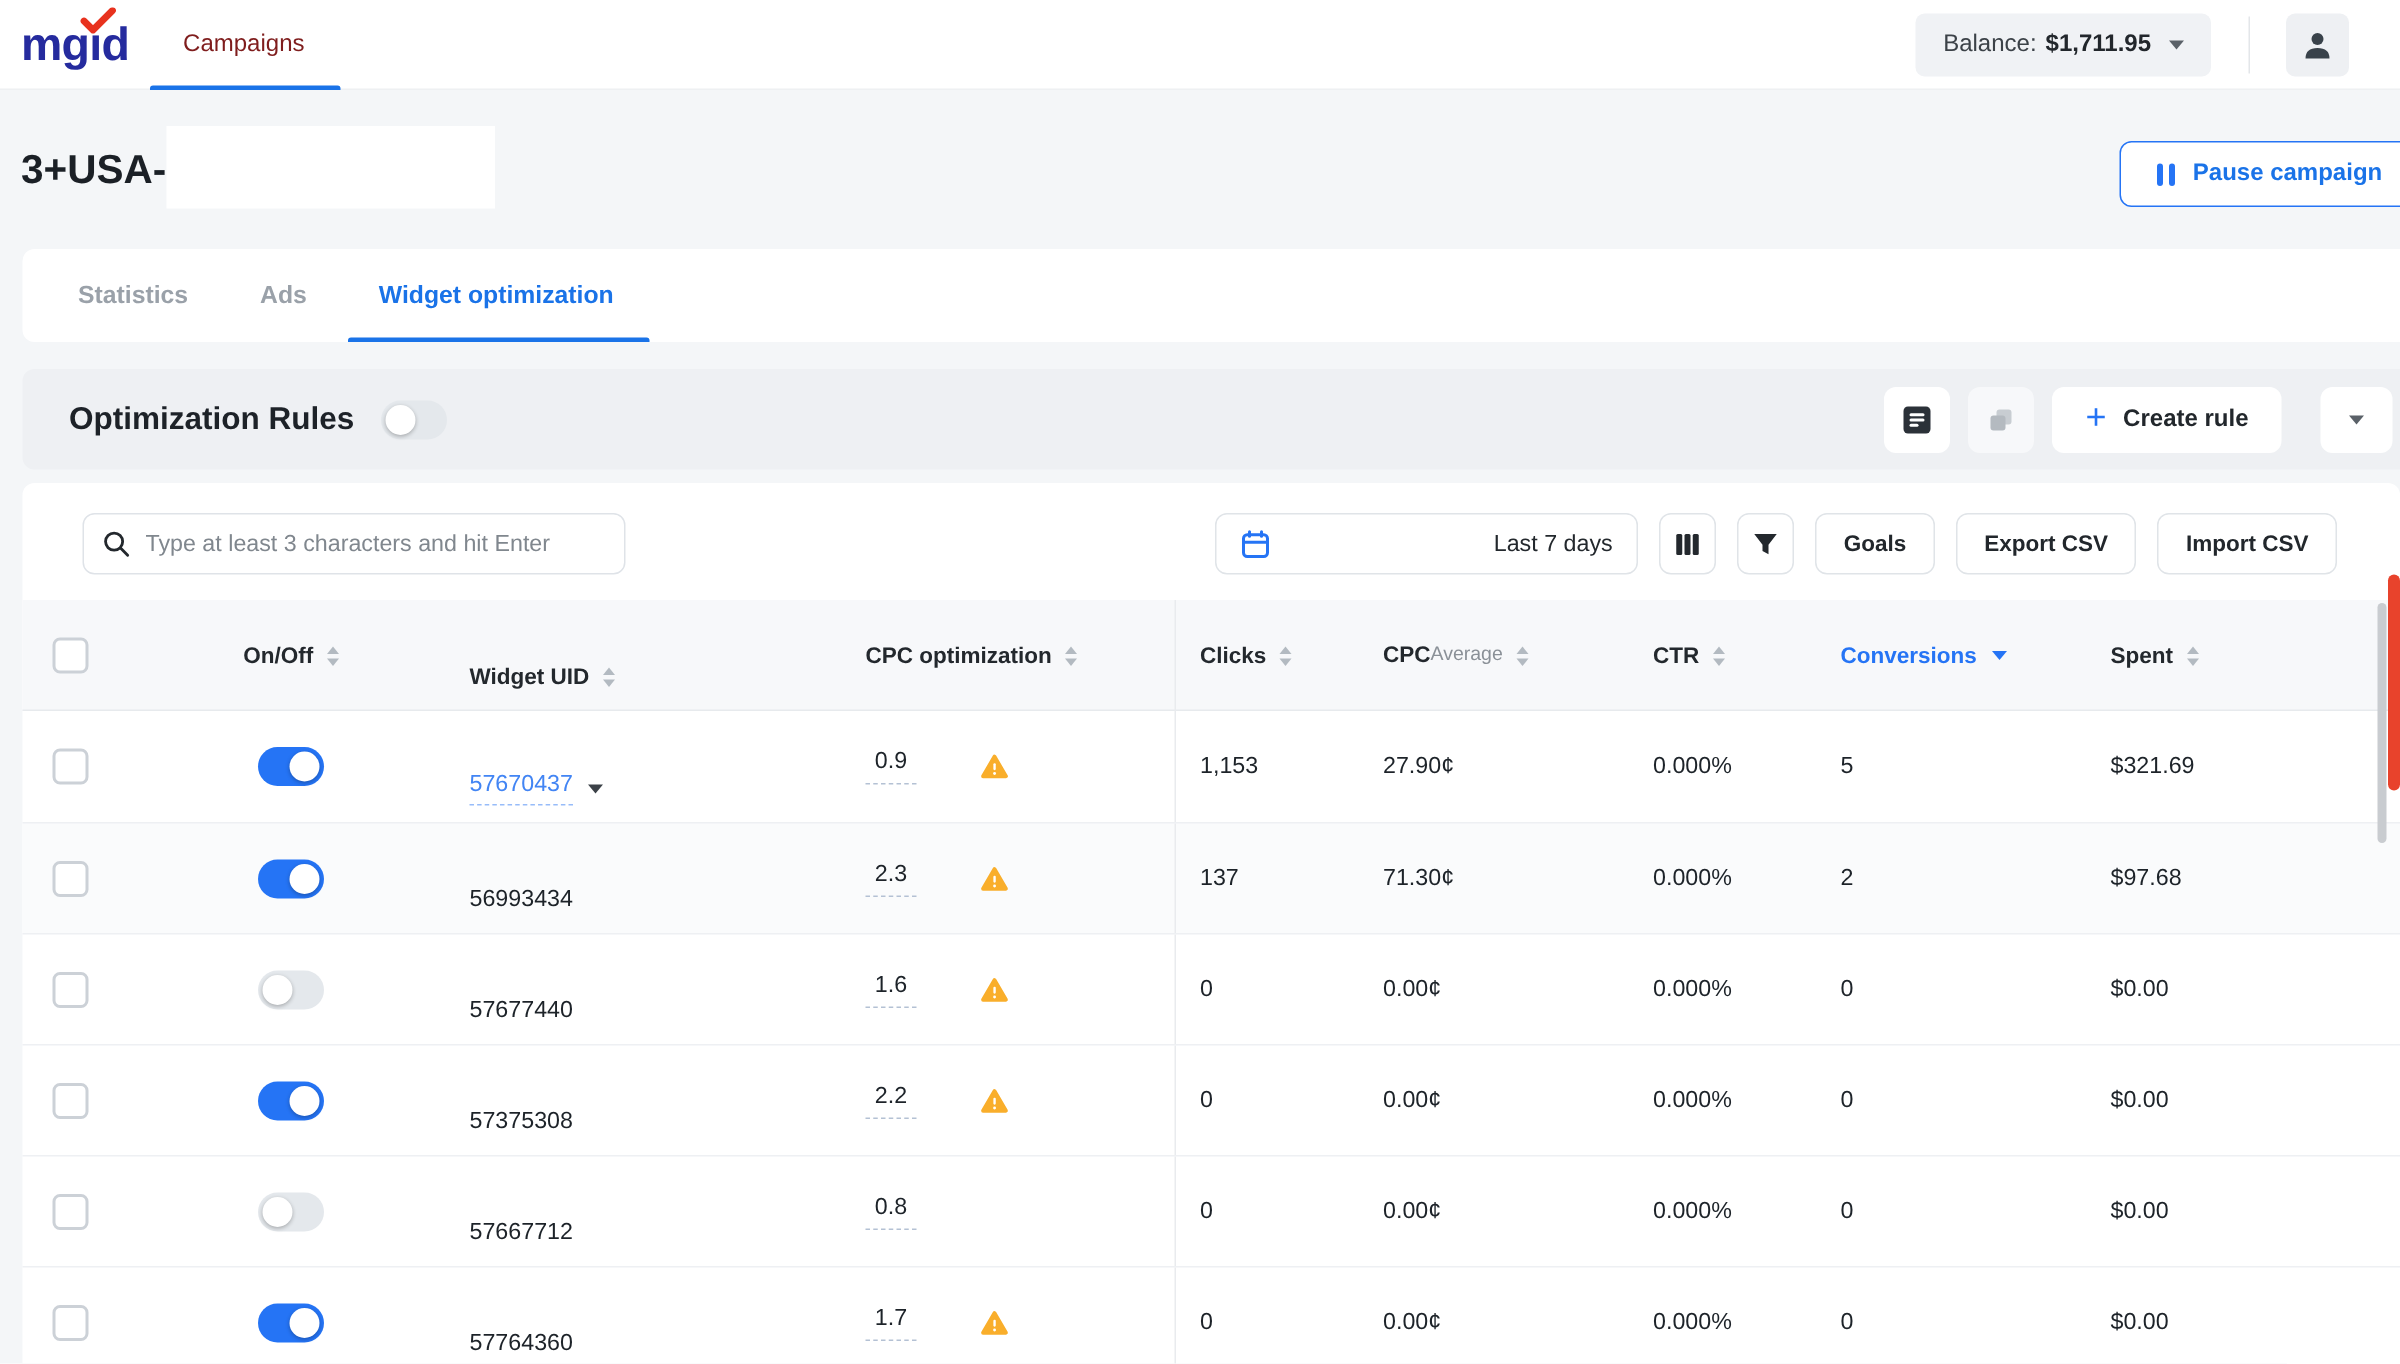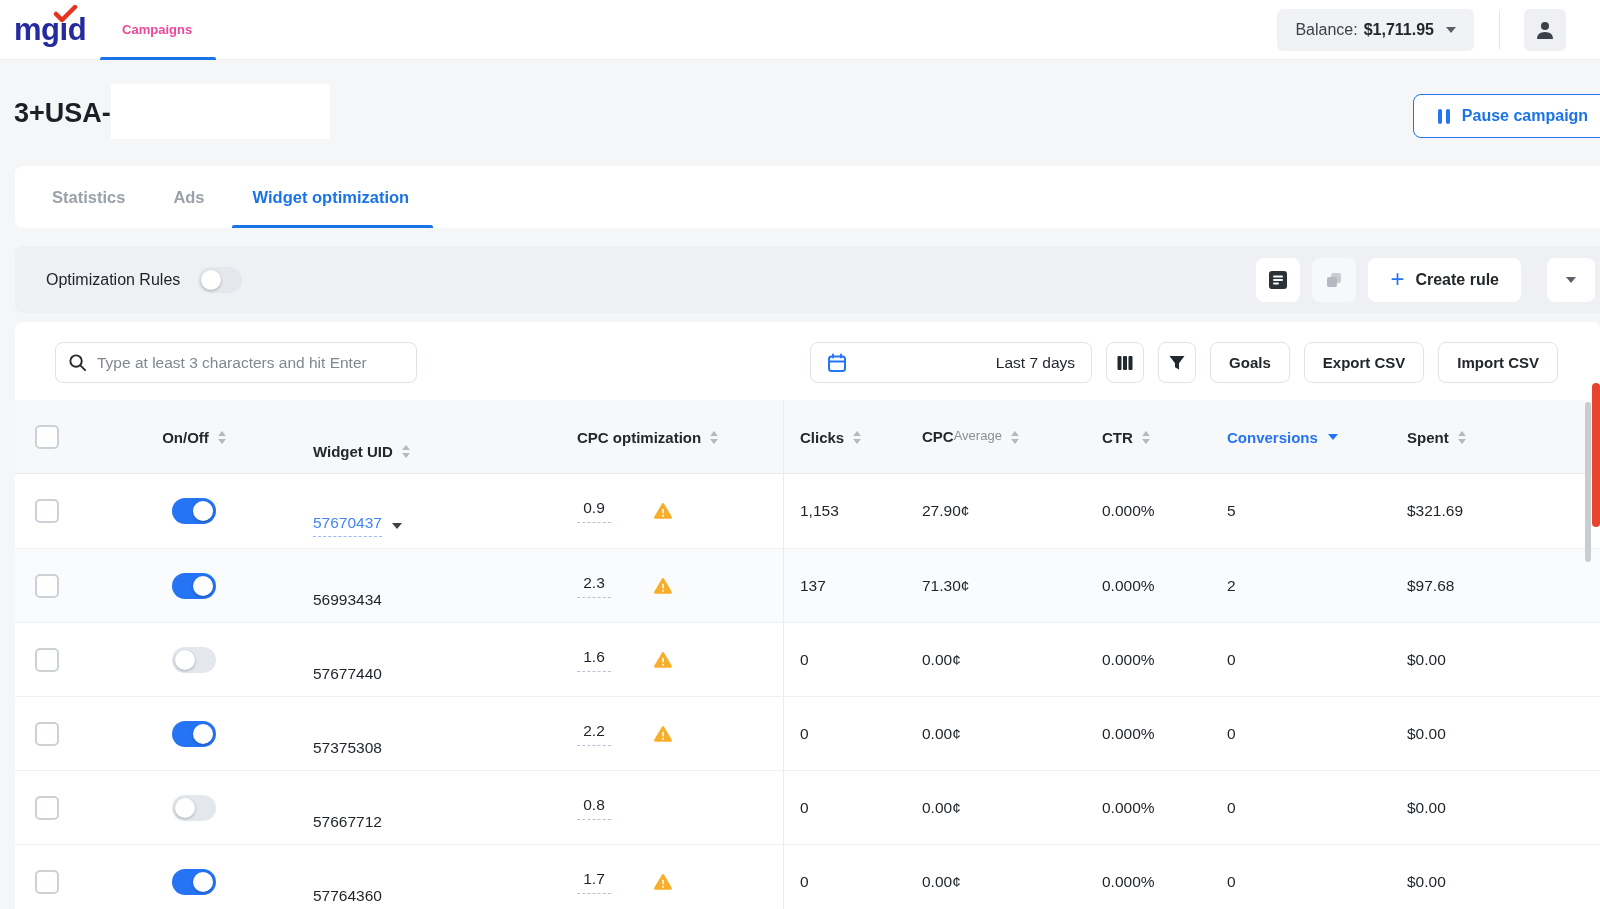--- a/index.html
+++ b/index.html
@@ -15,21 +15,21 @@
     position:relative; border-bottom:1px solid #eef0f2;
   }
   .logo {
     margin-left:14px; font-size:31px; font-weight:bold; color:#252b9e;
     letter-spacing:-0.5px; display:flex; align-items:baseline; line-height:1;
   }
   .logo .iwrap { position:relative; display:inline-block; }
   .logo .iwrap svg { position:absolute; top:-9px; left:-7px; }
   .nav-item {
     margin-left:36px; height:60px; display:flex; align-items:center;
-    font-size:13px; font-weight:bold; color:#ec4899; position:relative; cursor:pointer;
+    font-size:16px; font-weight:normal; color:#7f1d1d; position:relative; cursor:pointer;
   }
   .nav-item::after {
     content:""; position:absolute; left:-22px; right:-24px; bottom:0; height:3px;
     background:#1a73e8; border-radius:2px 2px 0 0;
   }
   .balance {
     margin-left:auto; background:#f0f2f5; border-radius:6px; height:42px;
     display:flex; align-items:center; padding:0 18px; font-size:16px; color:#3c4248; cursor:pointer;
   }
   .balance b { color:#22272c; margin-left:6px; }
@@ -69,21 +69,21 @@
   .tab.active::after {
     content:""; position:absolute; left:-21px; right:-24px; bottom:0; height:3px;
     background:#1a73e8; border-radius:2px 2px 0 0;
   }
 
   
   .opt-bar {
     margin:18px 0 0 15px; width:1585px; height:67px; background:#eef0f3; border-radius:8px 0 0 8px;
     display:flex; align-items:center; padding:0 5px 0 31px;
   }
-  .opt-title { font-size:16px; font-weight:normal; color:#1d2228; }
+  .opt-title { font-size:21px; font-weight:bold; color:#1d2228; }
   .toggle {
     width:44px; height:26px; border-radius:13px; position:relative; display:inline-block; cursor:pointer;
     background:#e4e8ec; flex:0 0 auto;
   }
   .toggle .knob {
     position:absolute; top:3px; left:3px; width:20px; height:20px; border-radius:50%;
     background:#fff; box-shadow:0 1px 3px rgba(0,0,0,.28);
   }
   .toggle.on { background:#2574f5; }
   .toggle.on .knob { left:21px; }

